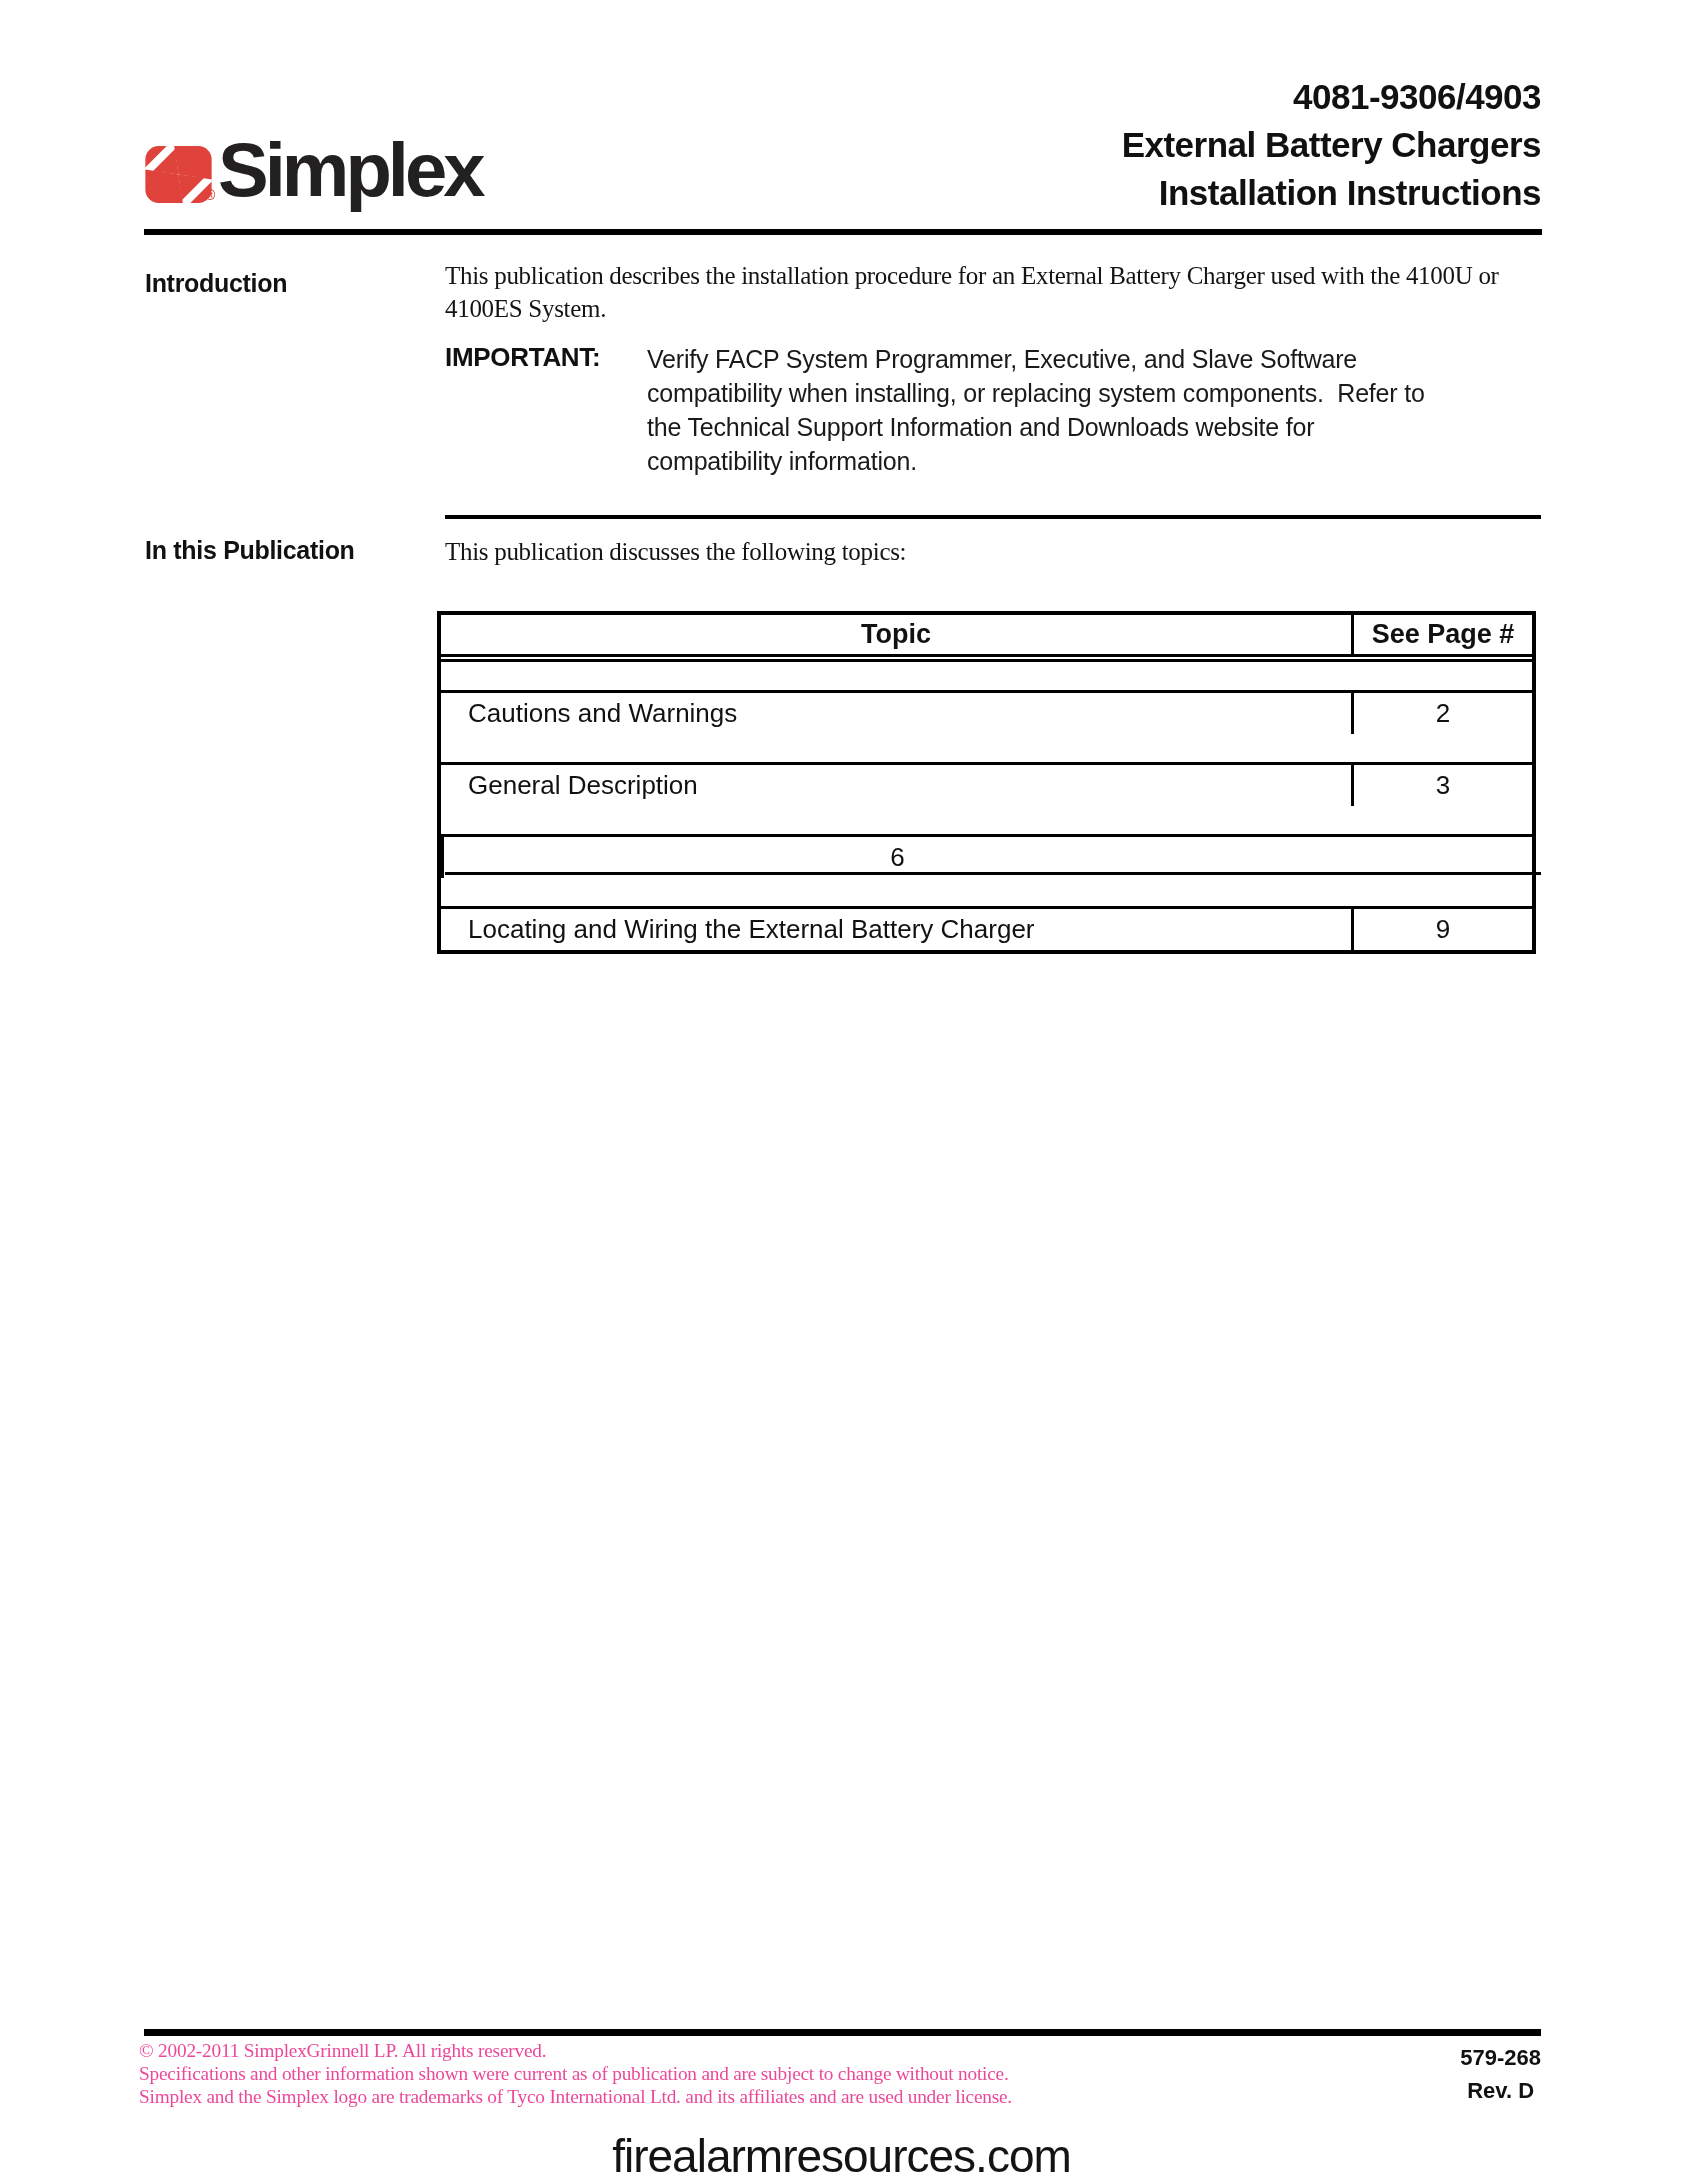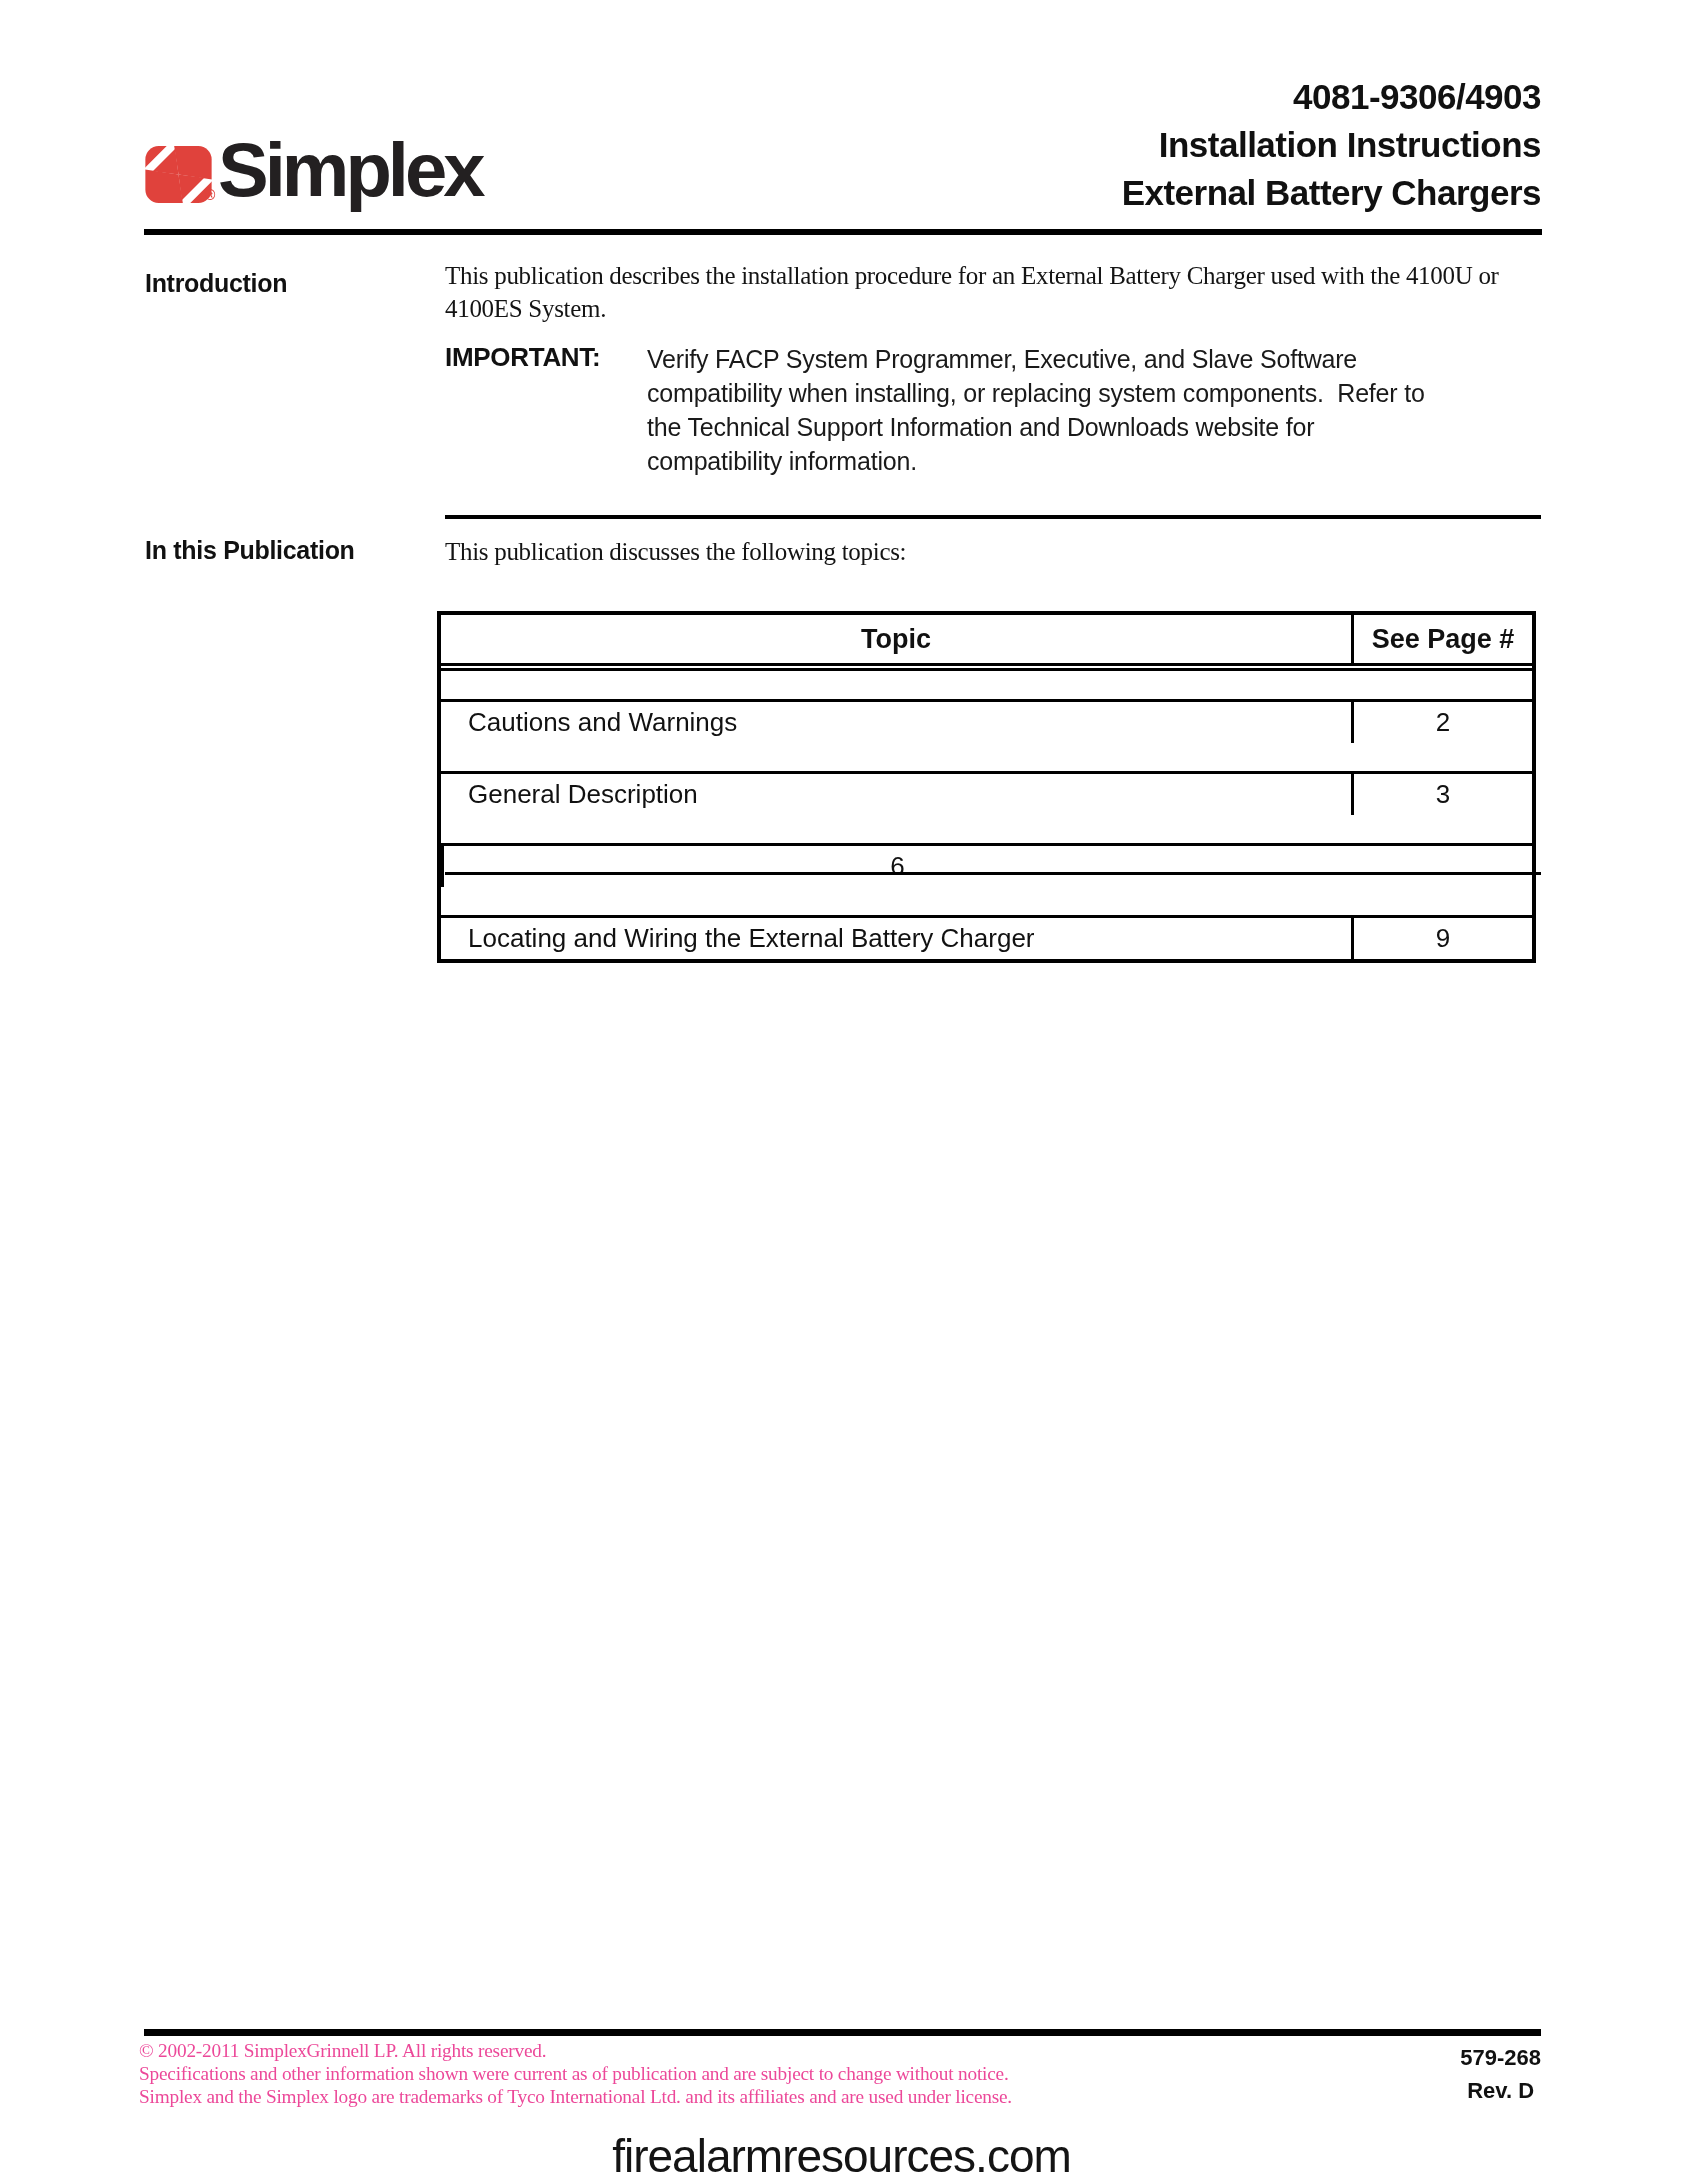--- a/index.html
+++ b/index.html
@@ -68,21 +68,21 @@
   .toc-header{border-bottom:8px double #000;}
   .toc-body-row{border-top:3px solid #000;margin-top:28px;}
   .toc-body-row:first-of-type{border-top:none;}
   .toc-cell{
     display:flex;align-items:center;
     font-size:26px;color:#111;
     box-sizing:border-box;
   }
   .toc-h{
     justify-content:center;font-weight:bold;font-size:27px;
-    height:48px;
+    height:39px;
   }
   .toc-cell-topic{padding-left:27px;height:41px;}
   .toc-cell-page{justify-content:center;height:41px;}
   .col-page{border-left:3px solid #000;}
   .divider-bottom{position:absolute;left:445px;top:872px;width:1096px;height:3px;background:#000;}
   
   .rule-footer{position:absolute;left:144px;top:2029px;width:1397px;height:7px;background:#000;}
   .footer-small{
     position:absolute;left:139px;top:2039px;
     font-family:"Liberation Serif",serif;
@@ -118,22 +118,22 @@
         <polygon points="26,12 74,12 50,43" fill="#e0423c"></polygon>
         <polygon points="26,74 74,74 50,43" fill="#e0423c"></polygon>
       </g>
     </svg>
   </div>
   <div class="logo-reg">®</div>
   <div class="logo-word">Simplex</div>
 
   <div class="title-block">
     <div>4081-9306/4903</div>
+    <div>External Battery Chargers</div>
     <div>Installation Instructions</div>
-    <div>External Battery Chargers</div>
   </div>
 
   <div class="rule-header"></div>
 
   <div class="side-label lbl-intro">Introduction</div>
   <div class="intro-body">This publication describes the installation procedure for an External Battery Charger used with the 4100U or 4100ES System.</div>
 
   <div class="important">
     <div class="important-label">IMPORTANT:</div>
     <div class="important-text">Verify FACP System Programmer, Executive, and Slave Software compatibility when installing, or replacing system components.  Refer to the Technical Support Information and Downloads website for compatibility information.</div>

